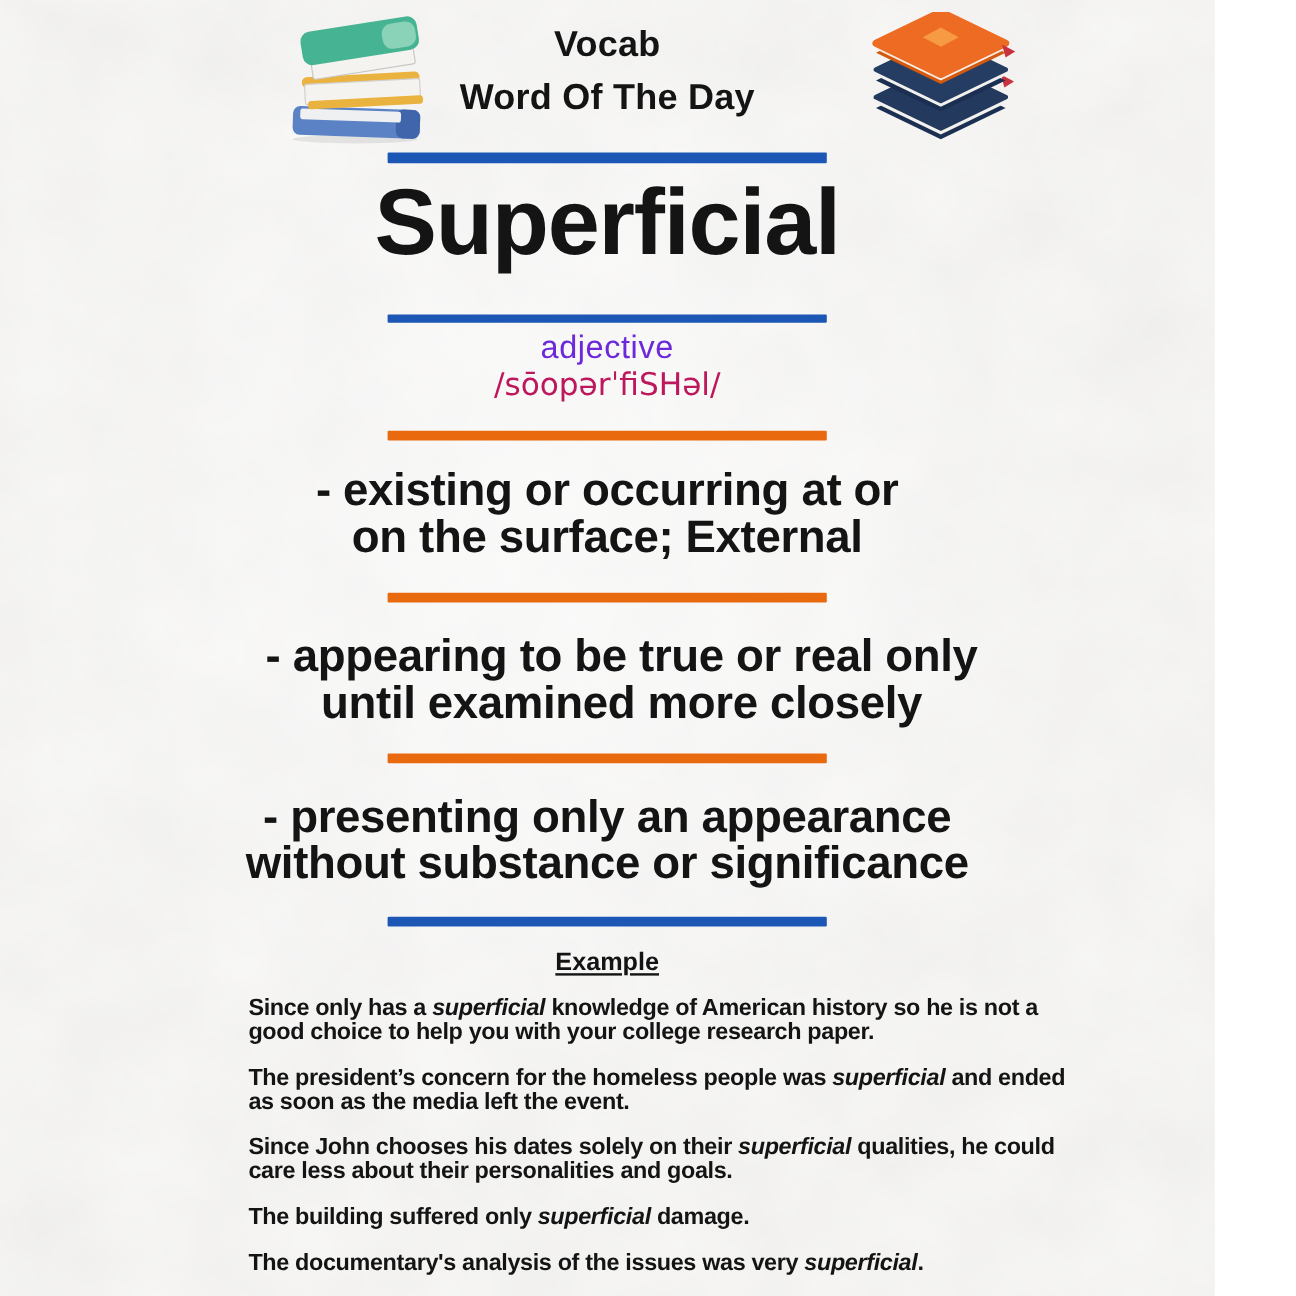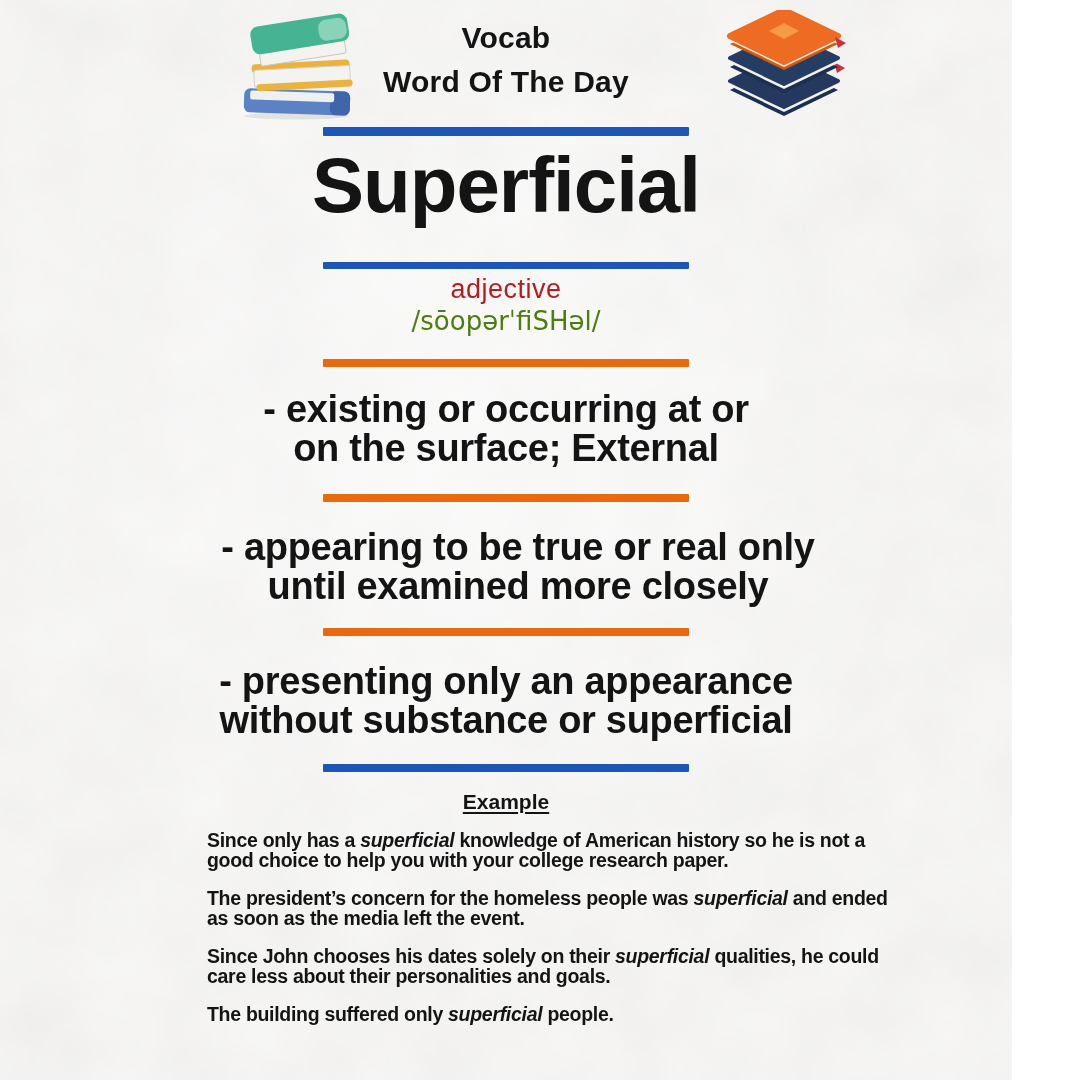--- a/index.html
+++ b/index.html
@@ -22,22 +22,22 @@
 
   .divider{position:absolute;left:50%;transform:translateX(-50%);width:366px;border-radius:1px;}
   .d1{top:127px;height:9px;}
   .d2{top:262px;height:7px;}
   .d3{top:359px;height:8px;}
   .d4{top:494px;height:8px;}
   .d5{top:628px;height:8px;}
   .d6{top:764px;height:8px;}
 
   .title{top:146px;font-size:78px;font-weight:700;letter-spacing:-1px;line-height:1;margin:0;}
-  .pos{top:274px;font-size:27px;font-weight:400;letter-spacing:.5px;color:#b91c1c;}
-  .pron{top:306px;font-size:26px;font-weight:400;font-family:"DejaVu Sans",sans-serif;color:#4d7c0f;}
+  .pos{top:274px;font-size:27px;font-weight:400;letter-spacing:.5px;color:#6d28d9;}
+  .pron{top:306px;font-size:26px;font-weight:400;font-family:"DejaVu Sans",sans-serif;color:#be185d;}
 
   .def{font-size:38px;font-weight:700;line-height:39px;letter-spacing:-.3px;}
   .def1{top:390px;}
   .def2{top:528px;padding-left:24px;}
   .def3{top:662px;}
 
   .ex-head{top:790px;font-size:21px;font-weight:700;}
   .ex-head span{text-decoration:underline;text-decoration-thickness:2px;text-underline-offset:3px;}
 
   .examples{
@@ -129,29 +129,30 @@
 
   <div class="abs def def2">
     <div>- appearing to be true or real only</div>
     <div>until examined more closely</div>
   </div>
 
   <div class="divider divider-orange d5" style="background: rgb(233, 105, 15);"></div>
 
   <div class="abs def def3">
     <div>- presenting only an appearance</div>
-    <div>without substance or superficial</div>
+    <div>without substance or significance</div>
   </div>
 
   <div class="divider divider-blue d6" style="background: rgb(29, 87, 181);"></div>
 
   <div class="abs ex-head">
     <span>Example</span>
   </div>
 
   <div class="examples">
       <p class="example"><span>Since only has a </span><em>superficial</em><span> knowledge of American history so he is not a good choice to help you with your college research paper.</span></p>
       <p class="example"><span>The president’s concern for the homeless people was </span><em>superficial</em><span> and ended as soon as the media left the event.</span></p>
       <p class="example"><span>Since John chooses his dates solely on their </span><em>superficial</em><span> qualities, he could care less about their personalities and goals.</span></p>
-      <p class="example"><span>The building suffered only </span><em>superficial</em><span> people.</span></p>
+      <p class="example"><span>The building suffered only </span><em>superficial</em><span> damage.</span></p>
+      <p class="example"><span>The documentary's analysis of the issues was very </span><em>superficial</em><span>.</span></p>
     </div>
 
 </div>
 
 </body></html>

